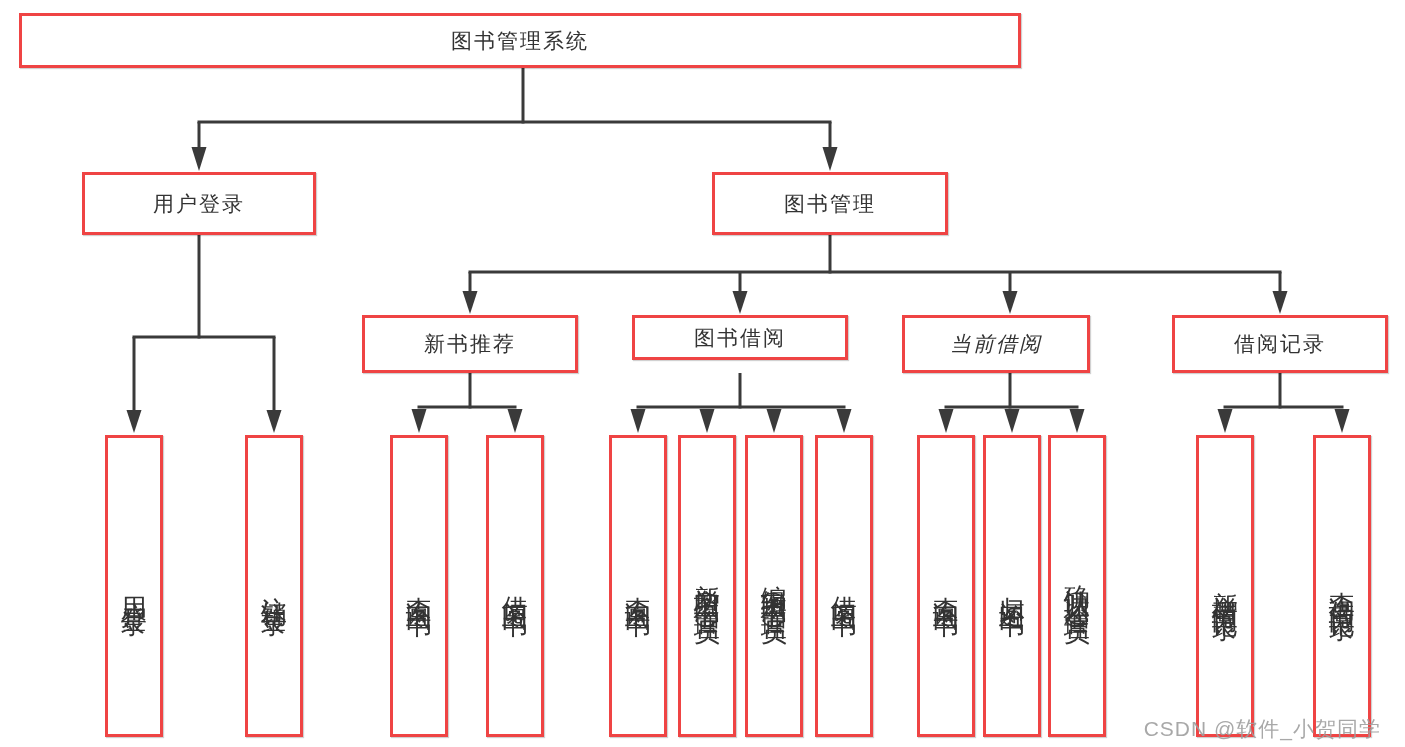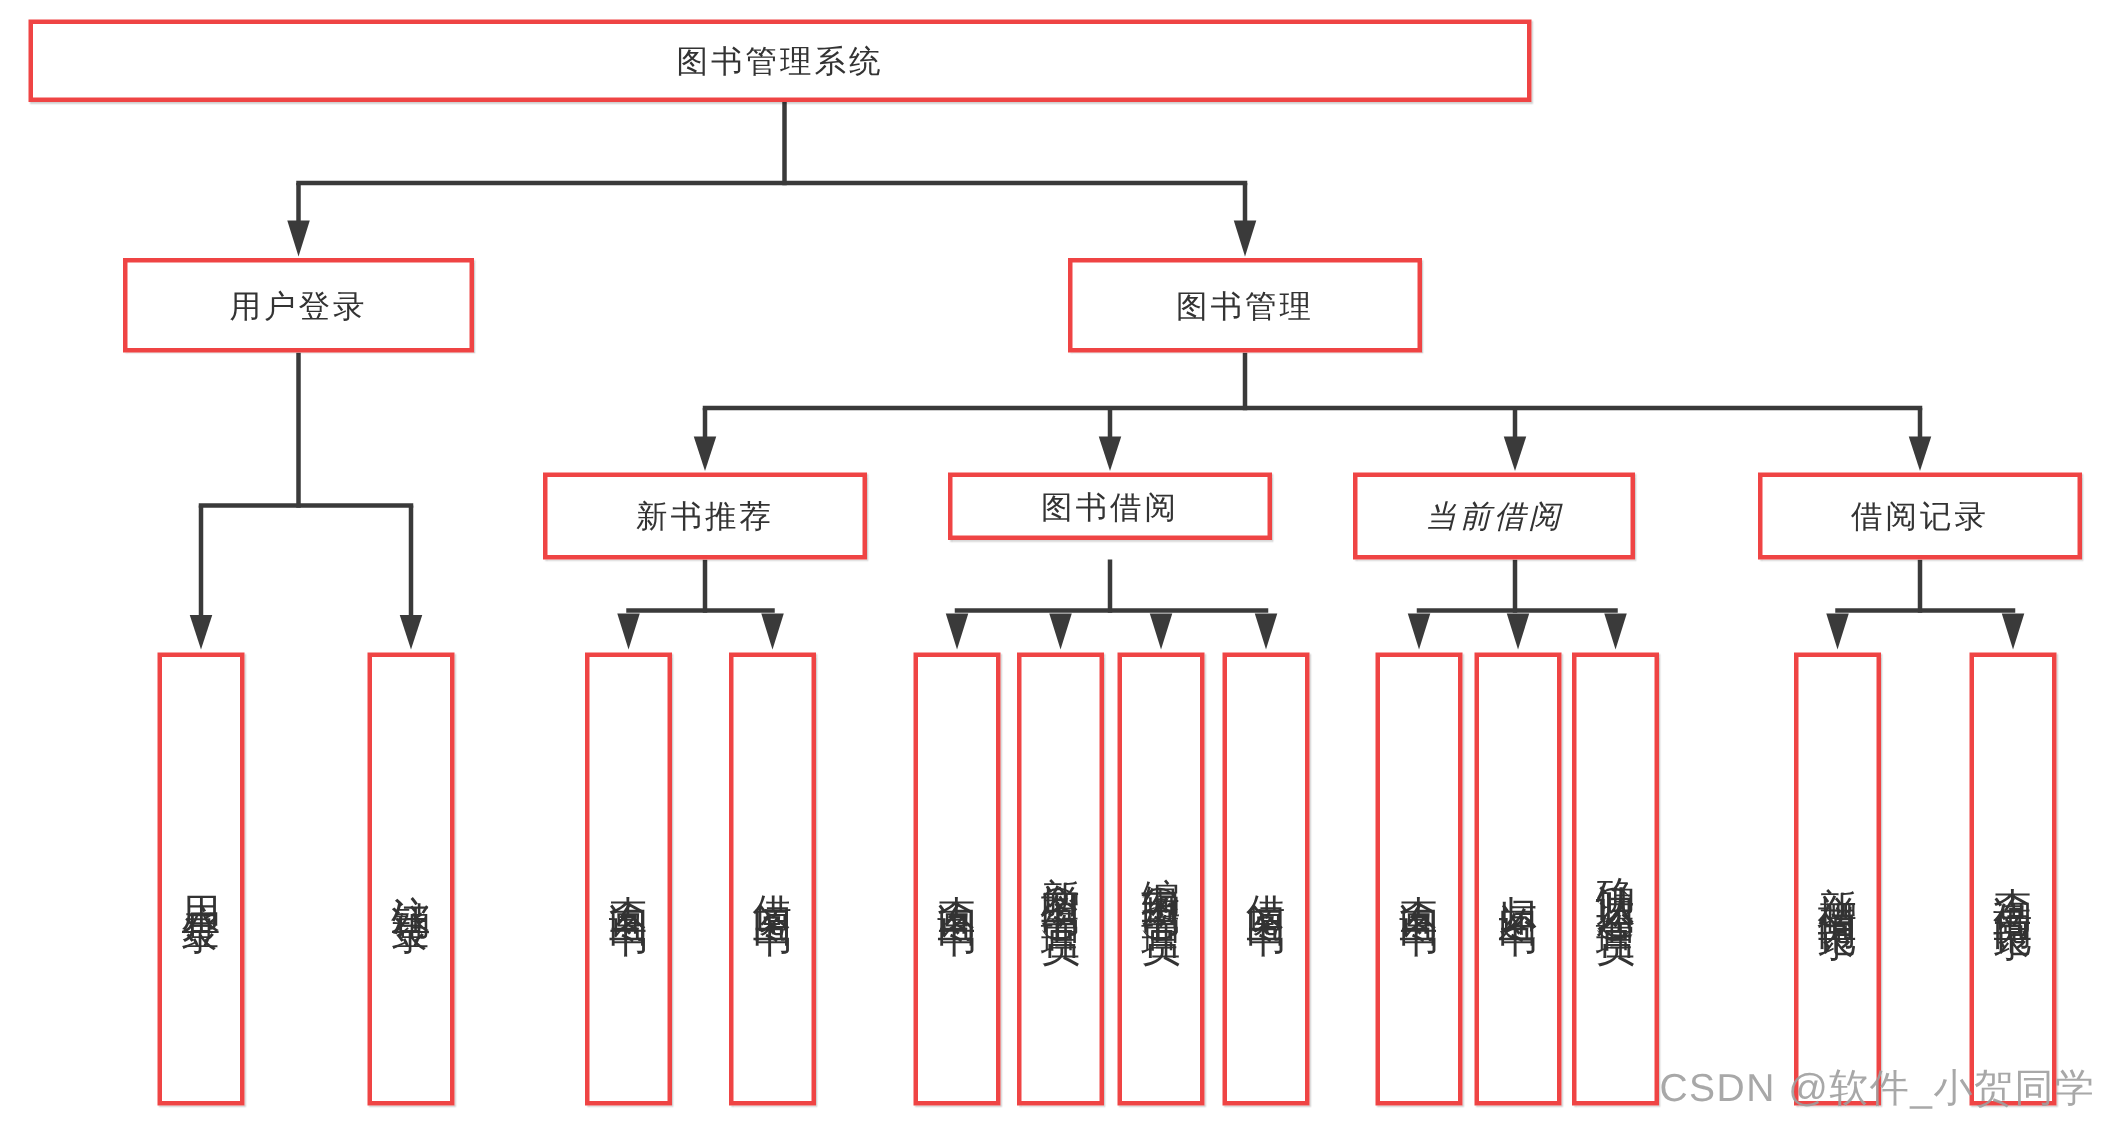--- a/index.html
+++ b/index.html
@@ -49,23 +49,23 @@
     line-height: 1.1;
     color: #333333;
   }
   .leaf {
     top: 435px;
     width: 58px;
     height: 302px;
   }
   .watermark {
     position: absolute;
-    right: 8px;
+    right: 24px;
     bottom: 4px;
-    font-size: 26px;
+    font-size: 21px;
     color: rgba(158, 158, 158, 0.9);
     letter-spacing: 1px;
     z-index: 5;
     white-space: nowrap;
   }
 </style>
 </head>
 <body>
 
 <div id="canvas">

